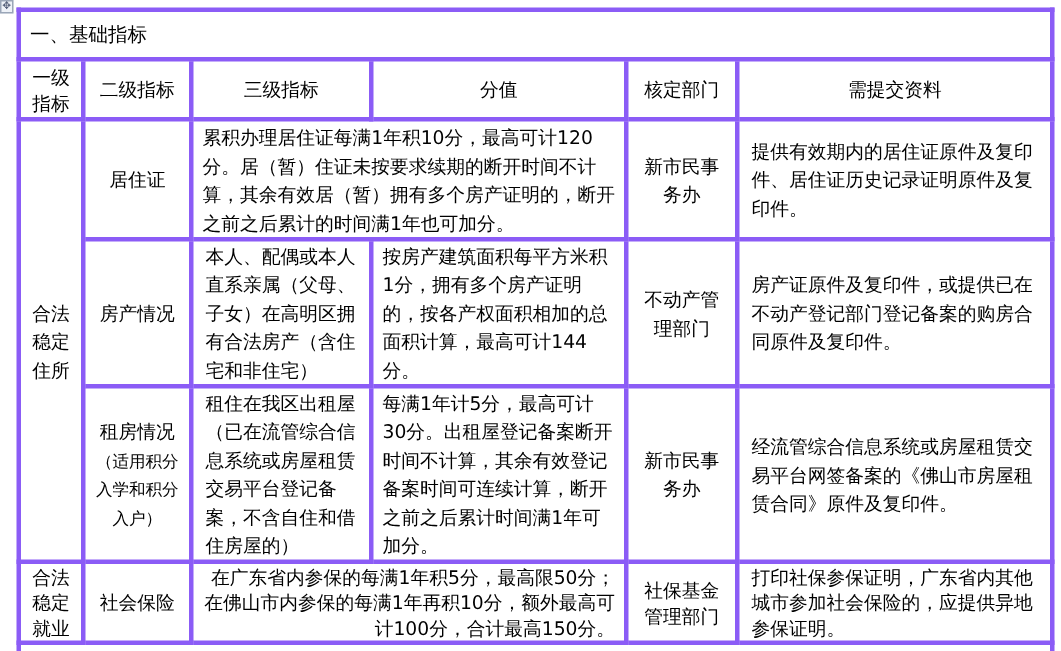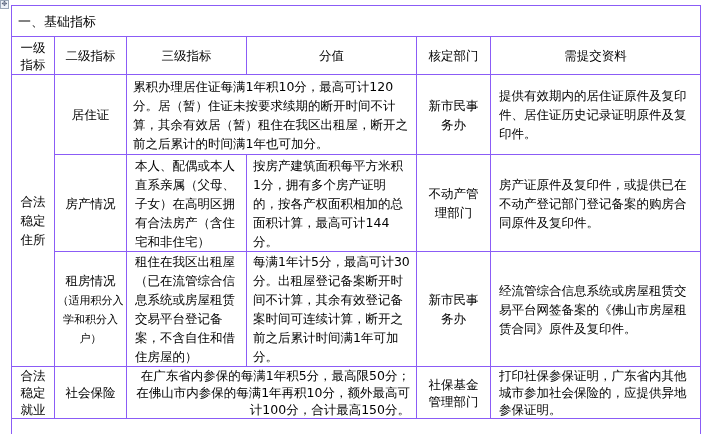--- a/index.html
+++ b/index.html
@@ -3,21 +3,21 @@
 <meta charset="utf-8">
 <style>
   html, body { margin:0; padding:0; background:#ffffff; }
   body { width:707px; height:434px; position:relative; overflow:hidden;
          font-family:"DejaVu Sans", sans-serif; color:#000; }
   .anchor { position:absolute; left:0; top:0; width:9px; height:9px;
             border:1px solid #9aa6b8; background:#eef2f8; box-sizing:border-box;
             font-size:7px; line-height:7px; text-align:center; color:#55607a; }
   table { position:absolute; left:11px; top:5px; border-collapse:collapse;
           table-layout:fixed; width:689px; }
-  td { border:1px solid #8b5cf6; font-size:12.5px; line-height:19px; padding:0 6px;
+  td { border:3px solid #8b5cf6; font-size:12.5px; line-height:19px; padding:0 6px;
        vertical-align:middle; }
   .title-cell { height:30px; text-align:left; padding-left:6px; font-size:13px; }
   .hdr td { height:37px; text-align:center; }
   .c { text-align:center; }
   .l { text-align:left; }
   .note { font-size:11px; line-height:17px; color:#000; }
   .lvl1 { text-align:center; padding:0 4px; }
 </style>
 </head>
 <body>
@@ -49,21 +49,21 @@
     <td>需提交资料</td>
   </tr>
 
   <tr style="height:80px;">
     <td rowspan="3" class="lvl1">
       <span>合法</span><br>
       <span>稳定</span><br>
       <span>住所</span>
     </td>
     <td class="c">居住证</td>
-    <td colspan="2" class="l" style="padding:0 6px;">累积办理居住证每满1年积10分，最高可计120分。居（暂）住证未按要求续期的断开时间不计算，其余有效居（暂）租住在我区出租屋，断开之前之后累计的时间满1年也可加分。</td>
+    <td colspan="2" class="l" style="padding:0 6px;">累积办理居住证每满1年积10分，最高可计120分。居（暂）住证未按要求续期的断开时间不计算，其余有效居（暂）拥有多个房产证明的，断开之前之后累计的时间满1年也可加分。</td>
     <td class="c" style="padding:0 10px;">新市民事务办</td>
     <td class="l" style="padding:0 6px 0 8px;">提供有效期内的居住证原件及复印件、居住证历史记录证明原件及复印件。</td>
   </tr>
 
   <tr style="height:97px;">
     <td class="c">房产情况</td>
     <td class="l" style="padding:0 4px 0 8px;">本人、配偶或本人直系亲属（父母、子女）在高明区拥有合法房产（含住宅和非住宅）</td>
     <td class="l">按房产建筑面积每平方米积1分，拥有多个房产证明的，按各产权面积相加的总面积计算，最高可计144分。</td>
     <td class="c" style="padding:10px 8px;">不动产管理部门</td>
     <td class="l" style="padding:0 6px 0 8px;">房产证原件及复印件，或提供已在不动产登记部门登记备案的购房合同原件及复印件。</td>

